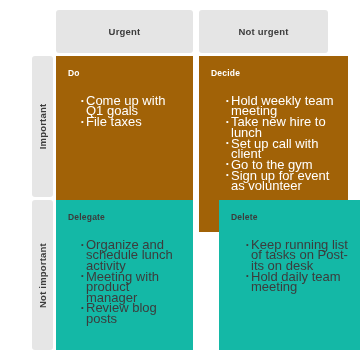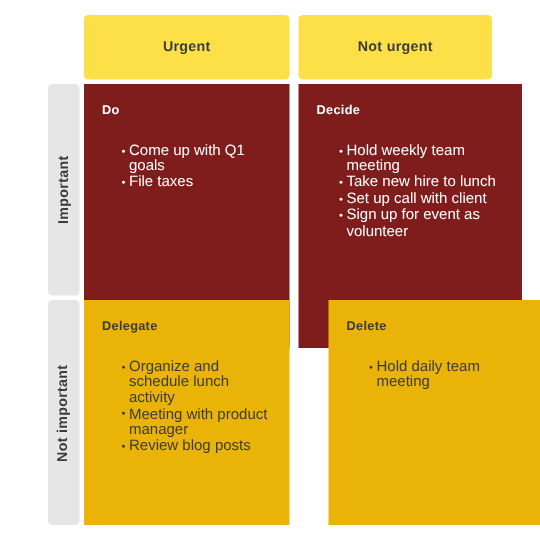--- a/index.html
+++ b/index.html
@@ -20,21 +20,21 @@
     top: 0;
     width: 360px;
     height: 361px;
   }
 
   
   .col-header {
     position: absolute;
     top: 10px;
     height: 43px;
-    background: #fde047;
+    background: #e5e5e5;
     border-radius: 3px;
     display: flex;
     align-items: center;
     justify-content: center;
   }
   .col-header-label {
     font-size: 9.5px;
     font-weight: bold;
     color: #3c3c3c;
     letter-spacing: 0.2px;
@@ -76,48 +76,48 @@
     letter-spacing: 0.2px;
     margin: 0 0 0 6px;
   }
   .task-list {
     list-style: none;
     margin: 18px 0 0 0;
     padding: 0 0 0 19px;
   }
   .task-list li {
     position: relative;
-    font-size: 10px;
+    font-size: 13px;
     line-height: 10.4px;
     padding-left: 5px;
     margin-bottom: 0.5px;
   }
   .task-list li::before {
     content: "\2022";
     position: absolute;
     left: 0;
     top: -0.5px;
     font-size: 7.6px;
   }
 
   
   .quadrant.urgent-row {
-    background: #7f1d1d;
+    background: #a16207;
     top: 56px;
     height: 176px;
   }
   .quadrant.urgent-row .quadrant-title,
   .quadrant.urgent-row .task-list li,
   .quadrant.urgent-row .task-list li::before {
     color: #ffffff;
   }
 
   
   .quadrant.notimportant-row {
-    background: #eab308;
+    background: #14b8a6;
     top: 200px;
     height: 150px;
   }
   .quadrant.notimportant-row .quadrant-title,
   .quadrant.notimportant-row .task-list li,
   .quadrant.notimportant-row .task-list li::before {
     color: #3c3c3c;
   }
 
   #q-do       { left: 56px;  width: 137px; }
@@ -154,33 +154,35 @@
         <li>File taxes</li>
       </ul>
   </div>
 
   <div class="quadrant urgent-row" id="q-decide">
     <div class="quadrant-title">Decide</div>
     <ul class="task-list">
         <li>Hold weekly team meeting</li>
         <li>Take new hire to lunch</li>
         <li>Set up call with client</li>
+        <li>Go to the gym</li>
         <li>Sign up for event as volunteer</li>
       </ul>
   </div>
 
   <div class="quadrant notimportant-row" id="q-delegate">
     <div class="quadrant-title">Delegate</div>
     <ul class="task-list">
         <li>Organize and schedule lunch activity</li>
         <li>Meeting with product manager</li>
         <li>Review blog posts</li>
       </ul>
   </div>
 
   <div class="quadrant notimportant-row" id="q-delete">
     <div class="quadrant-title">Delete</div>
     <ul class="task-list">
+        <li>Keep running list of tasks on Post-its on desk</li>
         <li>Hold daily team meeting</li>
       </ul>
   </div>
 
 </div>
 
 </body></html>

